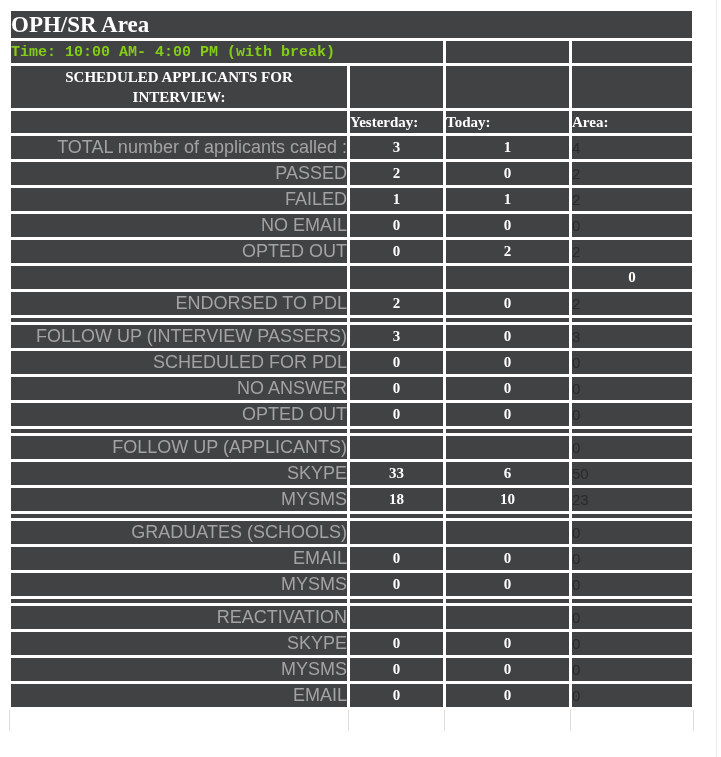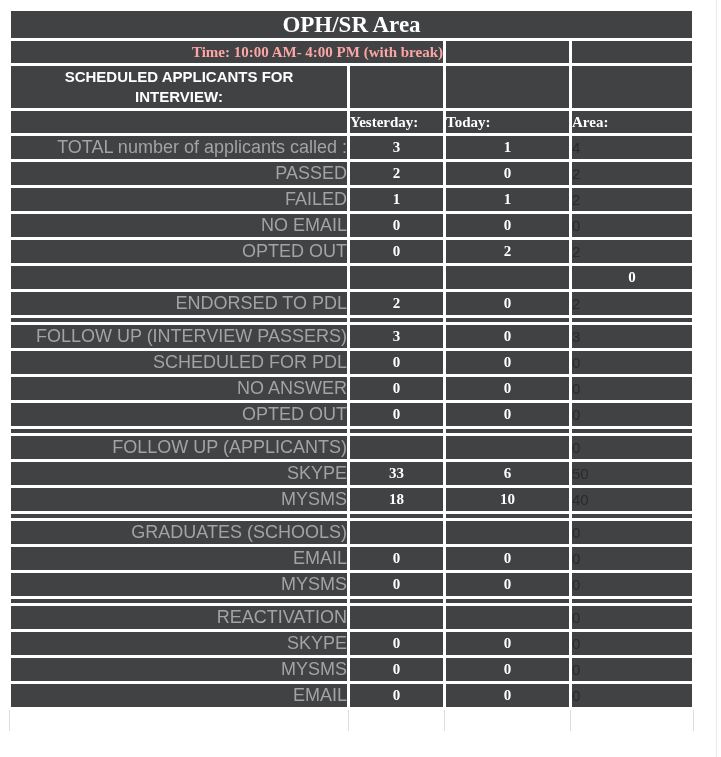--- a/index.html
+++ b/index.html
@@ -3,26 +3,26 @@
 <meta charset="utf-8">
 <style>
   html, body { margin: 0; padding: 0; background: #ffffff; }
   body { font-family: "Liberation Sans", sans-serif; }
   .sheet { position: relative; width: 721px; height: 757px; background: #ffffff; overflow: hidden; }
   .far-gridline { position: absolute; left: 716px; top: 0; width: 1px; height: 757px; background: #ebebeb; }
 
   table.report { position: absolute; left: 8px; top: 8px; border-collapse: collapse; table-layout: fixed; }
   table.report td { border: 3px solid #ffffff; background: #414244; padding: 0; vertical-align: middle; overflow: hidden; }
 
-  td.title-cell { height: 27px; text-align: center; color: #ffffff;
+  td.title-cell { height: 27px; color: #ffffff;
     font-family: "Liberation Serif", serif; font-weight: bold; font-size: 23px; }
-  td.time-cell { height: 22px; text-align: right; color: #fca5a5;
-    font-family: Liberation Serif, serif; font-weight: bold; font-size: 15px; }
+  td.time-cell { height: 22px; text-align: left; color: #84cc16;
+    font-family: Liberation Mono, monospace; font-weight: bold; font-size: 15px; }
   td.section-cell { height: 42px; text-align: center; color: #ffffff;
-    font-family: Liberation Sans, sans-serif; font-weight: bold; font-size: 15px; line-height: 1.35; }
+    font-family: Liberation Serif, serif; font-weight: bold; font-size: 15px; line-height: 1.35; }
   td.section-cell span { display: inline-block; max-width: 255px; white-space: normal; }
   td.hdr-cell { height: 22px; text-align: left; color: #ffffff;
     font-family: "Liberation Serif", serif; font-weight: bold; font-size: 15px; }
 
   td.c-label { height: 23px; text-align: right; padding-left: 4px; color: #a3a3a3;
     font-size: 18px; white-space: nowrap; }
   td.c-num { height: 23px; text-align: center; color: #ffffff;
     font-family: "Liberation Serif", serif; font-weight: bold; font-size: 15px; }
   td.c-total { height: 23px; text-align: left; padding-left: 3px; color: #282a2c;
     font-size: 15px; white-space: nowrap; }
@@ -154,21 +154,21 @@
         <tr>
           <td class="c-label">SKYPE</td>
           <td class="c-num">33</td>
           <td class="c-num">6</td>
           <td class="c-total">50</td>
         </tr>
         <tr>
           <td class="c-label">MYSMS</td>
           <td class="c-num">18</td>
           <td class="c-num">10</td>
-          <td class="c-total">40</td>
+          <td class="c-total">23</td>
         </tr>
         <tr class="spacer">
           <td></td>
           <td></td>
           <td></td>
           <td></td>
         </tr>
         <tr>
           <td class="c-label">GRADUATES (SCHOOLS)</td>
           <td class="c-num"></td>

